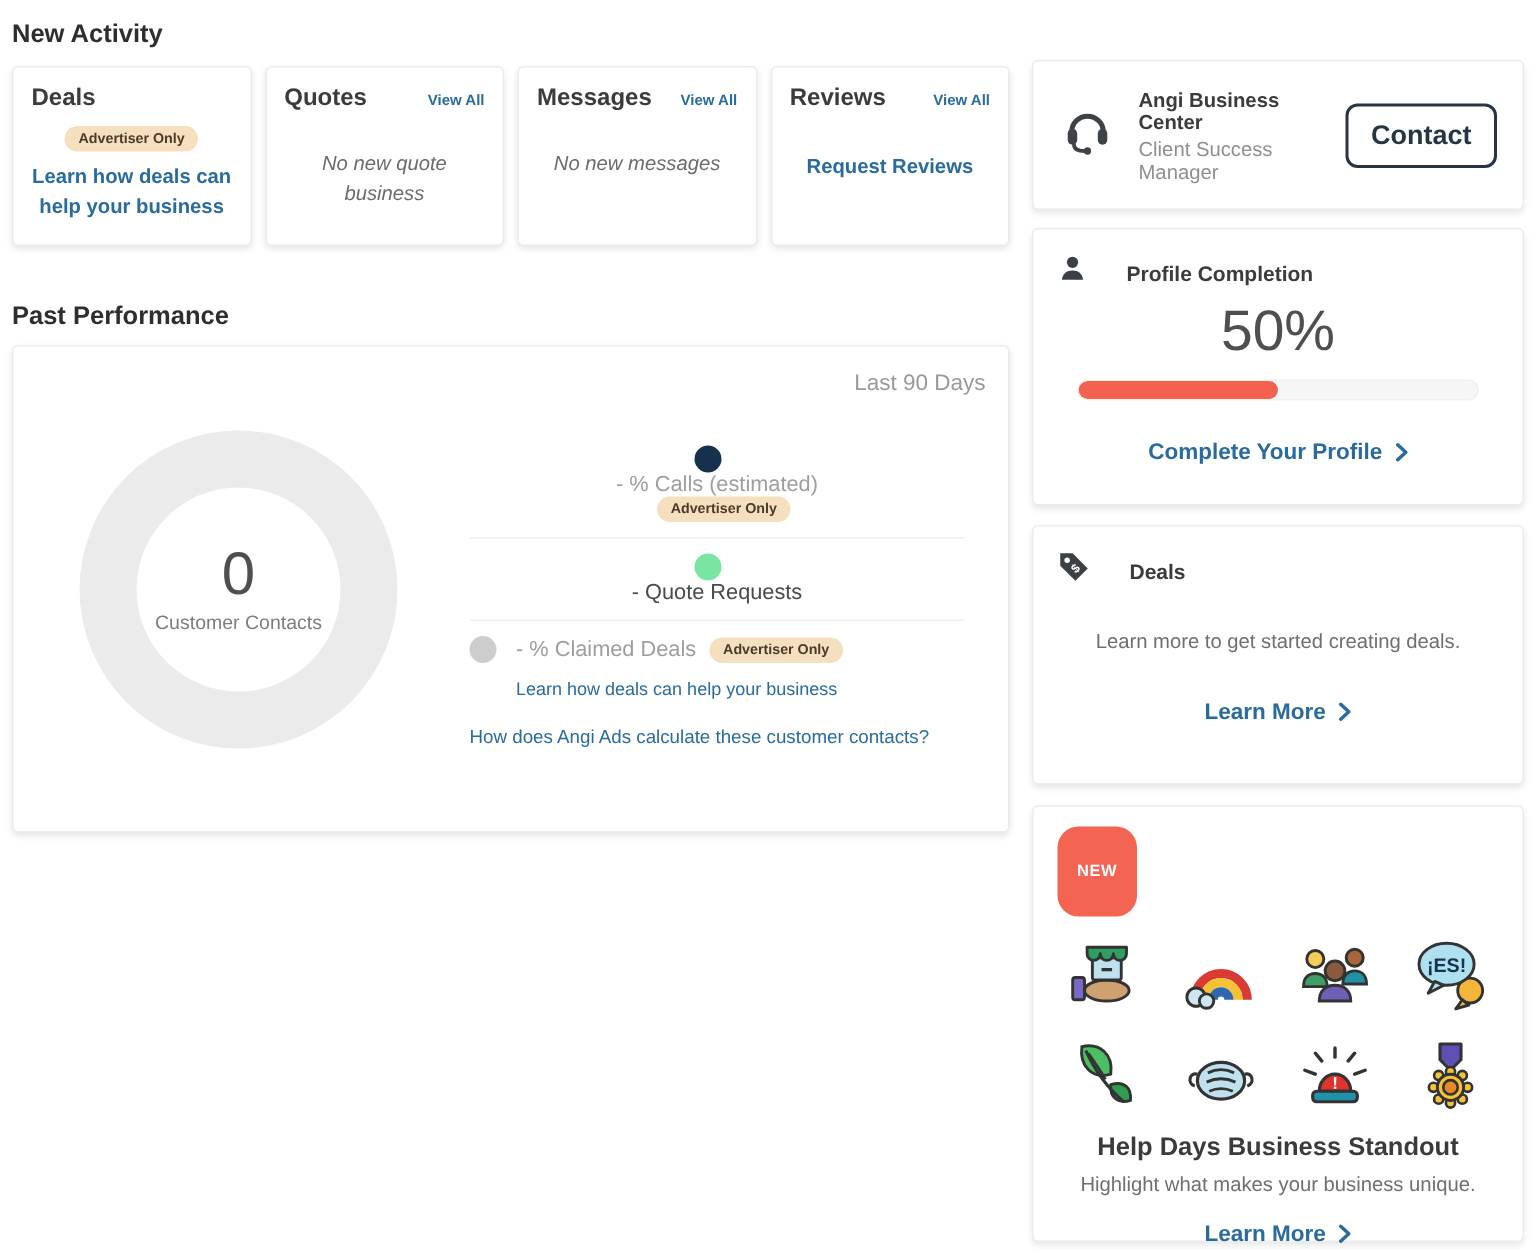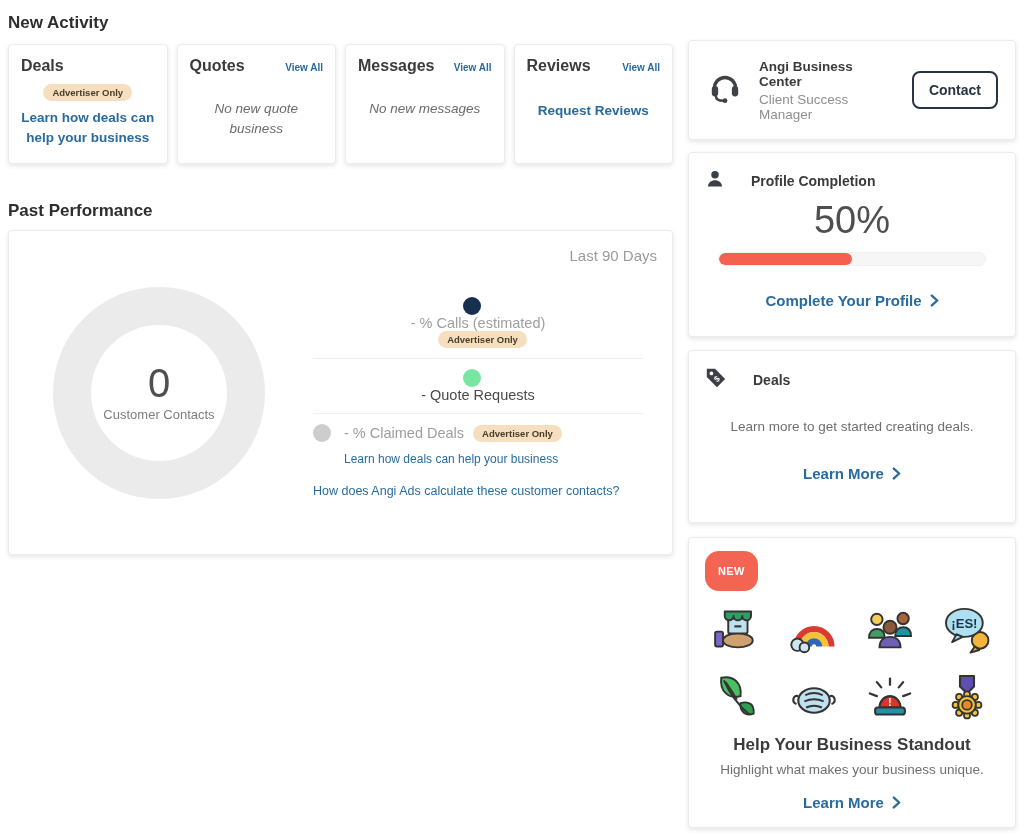--- a/index.html
+++ b/index.html
@@ -51,39 +51,39 @@
   .legend-row .badge { margin-left:9px; }
   .legend-sublink { display:block; margin:0 0 6px 31px; font-size:12px; color:#2a6b9e; }
   .footer-link { display:block; margin-top:18px; font-size:12.5px; color:#2a6b9e; }
 
   
   .support-card { height:100px; display:flex; align-items:center; padding:0 17px; gap:15px; }
   .support-text { flex:1; }
   .support-name { font-size:13.5px; font-weight:700; color:#3b3b3b; }
   .support-role { font-size:13.5px; color:#8f8f8f; margin-top:3px; }
   .contact-btn { background:#fff; border:2px solid #273444; border-radius:8px; color:#273444;
-    font-family:inherit; font-size:14px; font-weight:700; padding:9px 15px; cursor:pointer; }
+    font-family:inherit; font-size:18px; font-weight:700; padding:9px 15px; cursor:pointer; }
 
   .profile-card { height:185px; margin-top:12px; padding:16px; }
   .mini-head { display:flex; align-items:center; gap:26px; }
   .mini-title { font-size:14px; font-weight:700; color:#3b3b3b; }
   .percent { text-align:center; font-size:38px; color:#4f4f4f; margin-top:6px; }
   .bar-track { width:268px; height:14px; border-radius:7px; background:#f6f6f6; margin:10px auto 0;
     overflow:hidden; border:1px solid #f0f0f0; }
   .bar-fill { height:100%; border-radius:7px; background:#f4614f; }
   .big-link { display:flex; align-items:center; justify-content:center; gap:8px;
     color:#2a6b9e; font-weight:700; font-size:15px; margin-top:26px; }
 
   .promo-card { height:173px; margin-top:13px; padding:16px; }
   .promo-body { width:260px; margin:24px auto 0; text-align:center; font-size:13.5px; color:#6f6f6f; line-height:1.45; }
   .promo-card .big-link { margin-top:28px; }
 
   .standout-card { height:291px; margin-top:14px; padding:13px 16px; }
   .new-pill { display:inline-block; background:#f46452; color:#fff; font-size:11px; font-weight:700;
-    padding:14px 13px; border-radius:14px; letter-spacing:.4px; }
+    padding:24px 13px; border-radius:14px; letter-spacing:.4px; }
   .icon-grid { width:288px; margin:10px auto 0; display:grid; grid-template-columns:repeat(4,1fr);
     gap:12px 18px; justify-items:center; }
   .icon-grid svg { width:56px; height:56px; }
   .standout-title { text-align:center; font-size:17px; font-weight:700; color:#3b3b3b; margin-top:10px; }
   .standout-body { text-align:center; font-size:13.5px; color:#6f6f6f; margin-top:7px; }
   .standout-card .big-link { margin-top:17px; }
 
   .chev { width:9px; height:13px; display:inline-block; }
 </style>
 </head>
@@ -294,21 +294,21 @@
               <circle cx="32" cy="53" r="3.5"></circle>
               <circle cx="23" cy="50" r="3.5"></circle>
             <circle cx="19" cy="41" r="3.5"></circle>
               <circle cx="23" cy="32" r="3.5"></circle>
           </g>
           <circle cx="32" cy="41" r="10" fill="#f3c236" stroke="#333" stroke-width="2.2"></circle>
           <circle cx="32" cy="41" r="5.5" fill="#e8862a" stroke="#333" stroke-width="2"></circle>
         </svg>
       </div>
 
-      <div class="standout-title">Help Your Business Standout</div>
+      <div class="standout-title">Help Days Business Standout</div>
       <div class="standout-body">Highlight what makes your business unique.</div>
       <a class="big-link">
         <span>Learn More</span>
         <svg class="chev" viewBox="0 0 10 14">
           <path d="M2 1.5 L8 7 L2 12.5" fill="none" stroke="#2a6b9e" stroke-width="2.6" stroke-linecap="round" stroke-linejoin="round"></path>
         </svg>
       </a>
     </div>
 
   </div>

